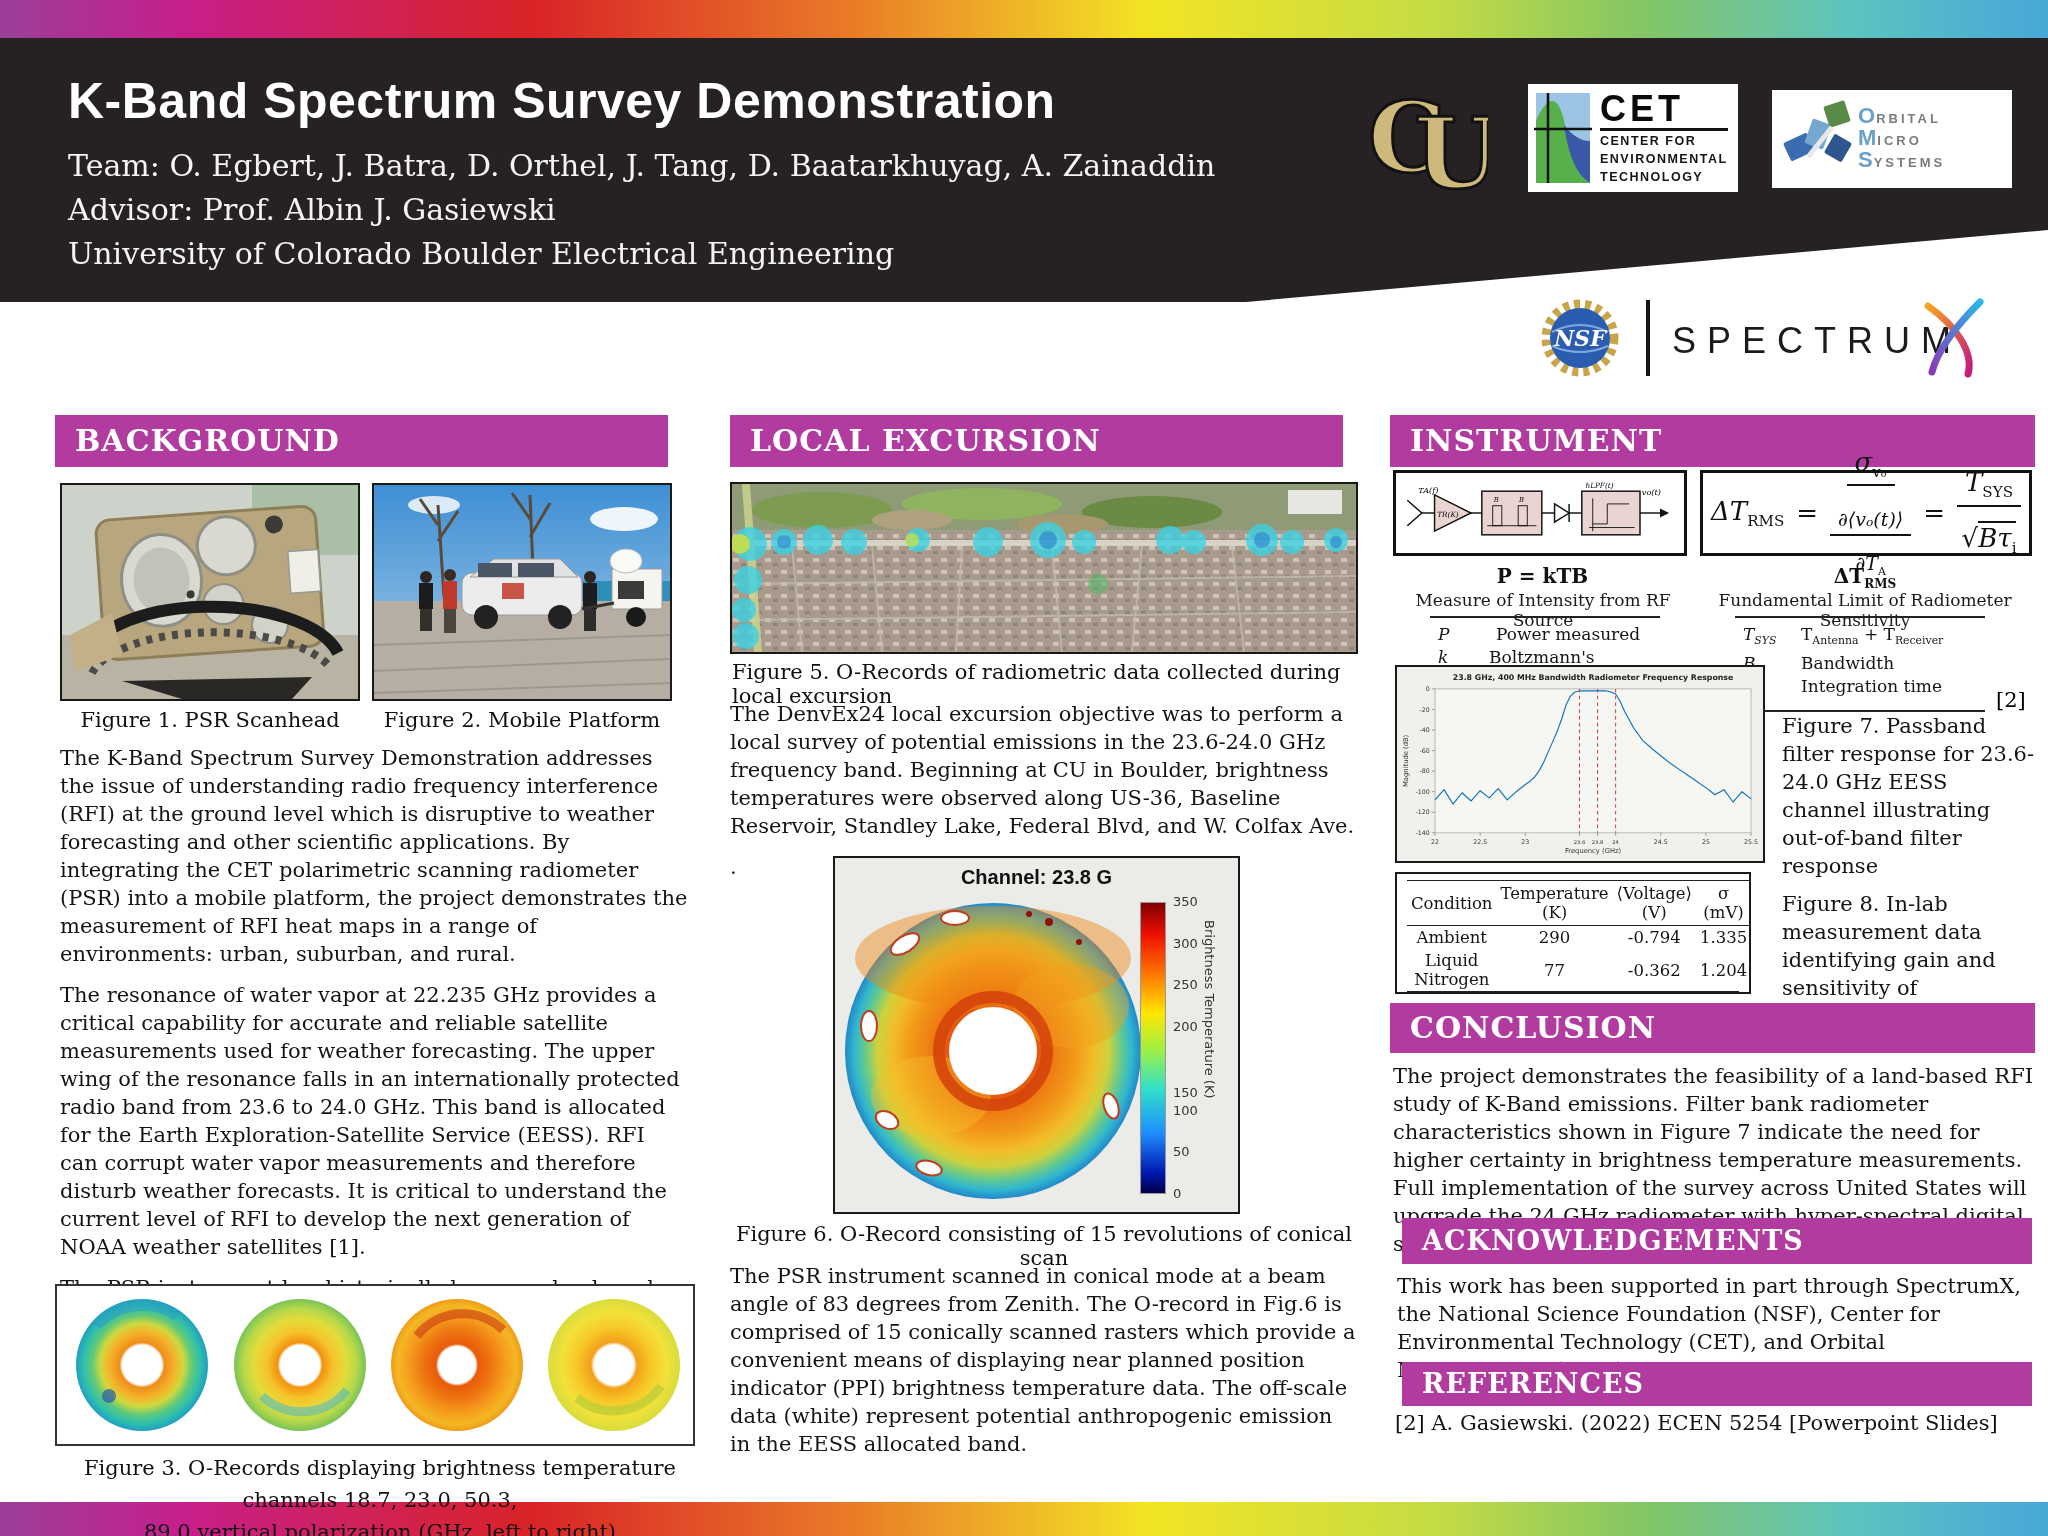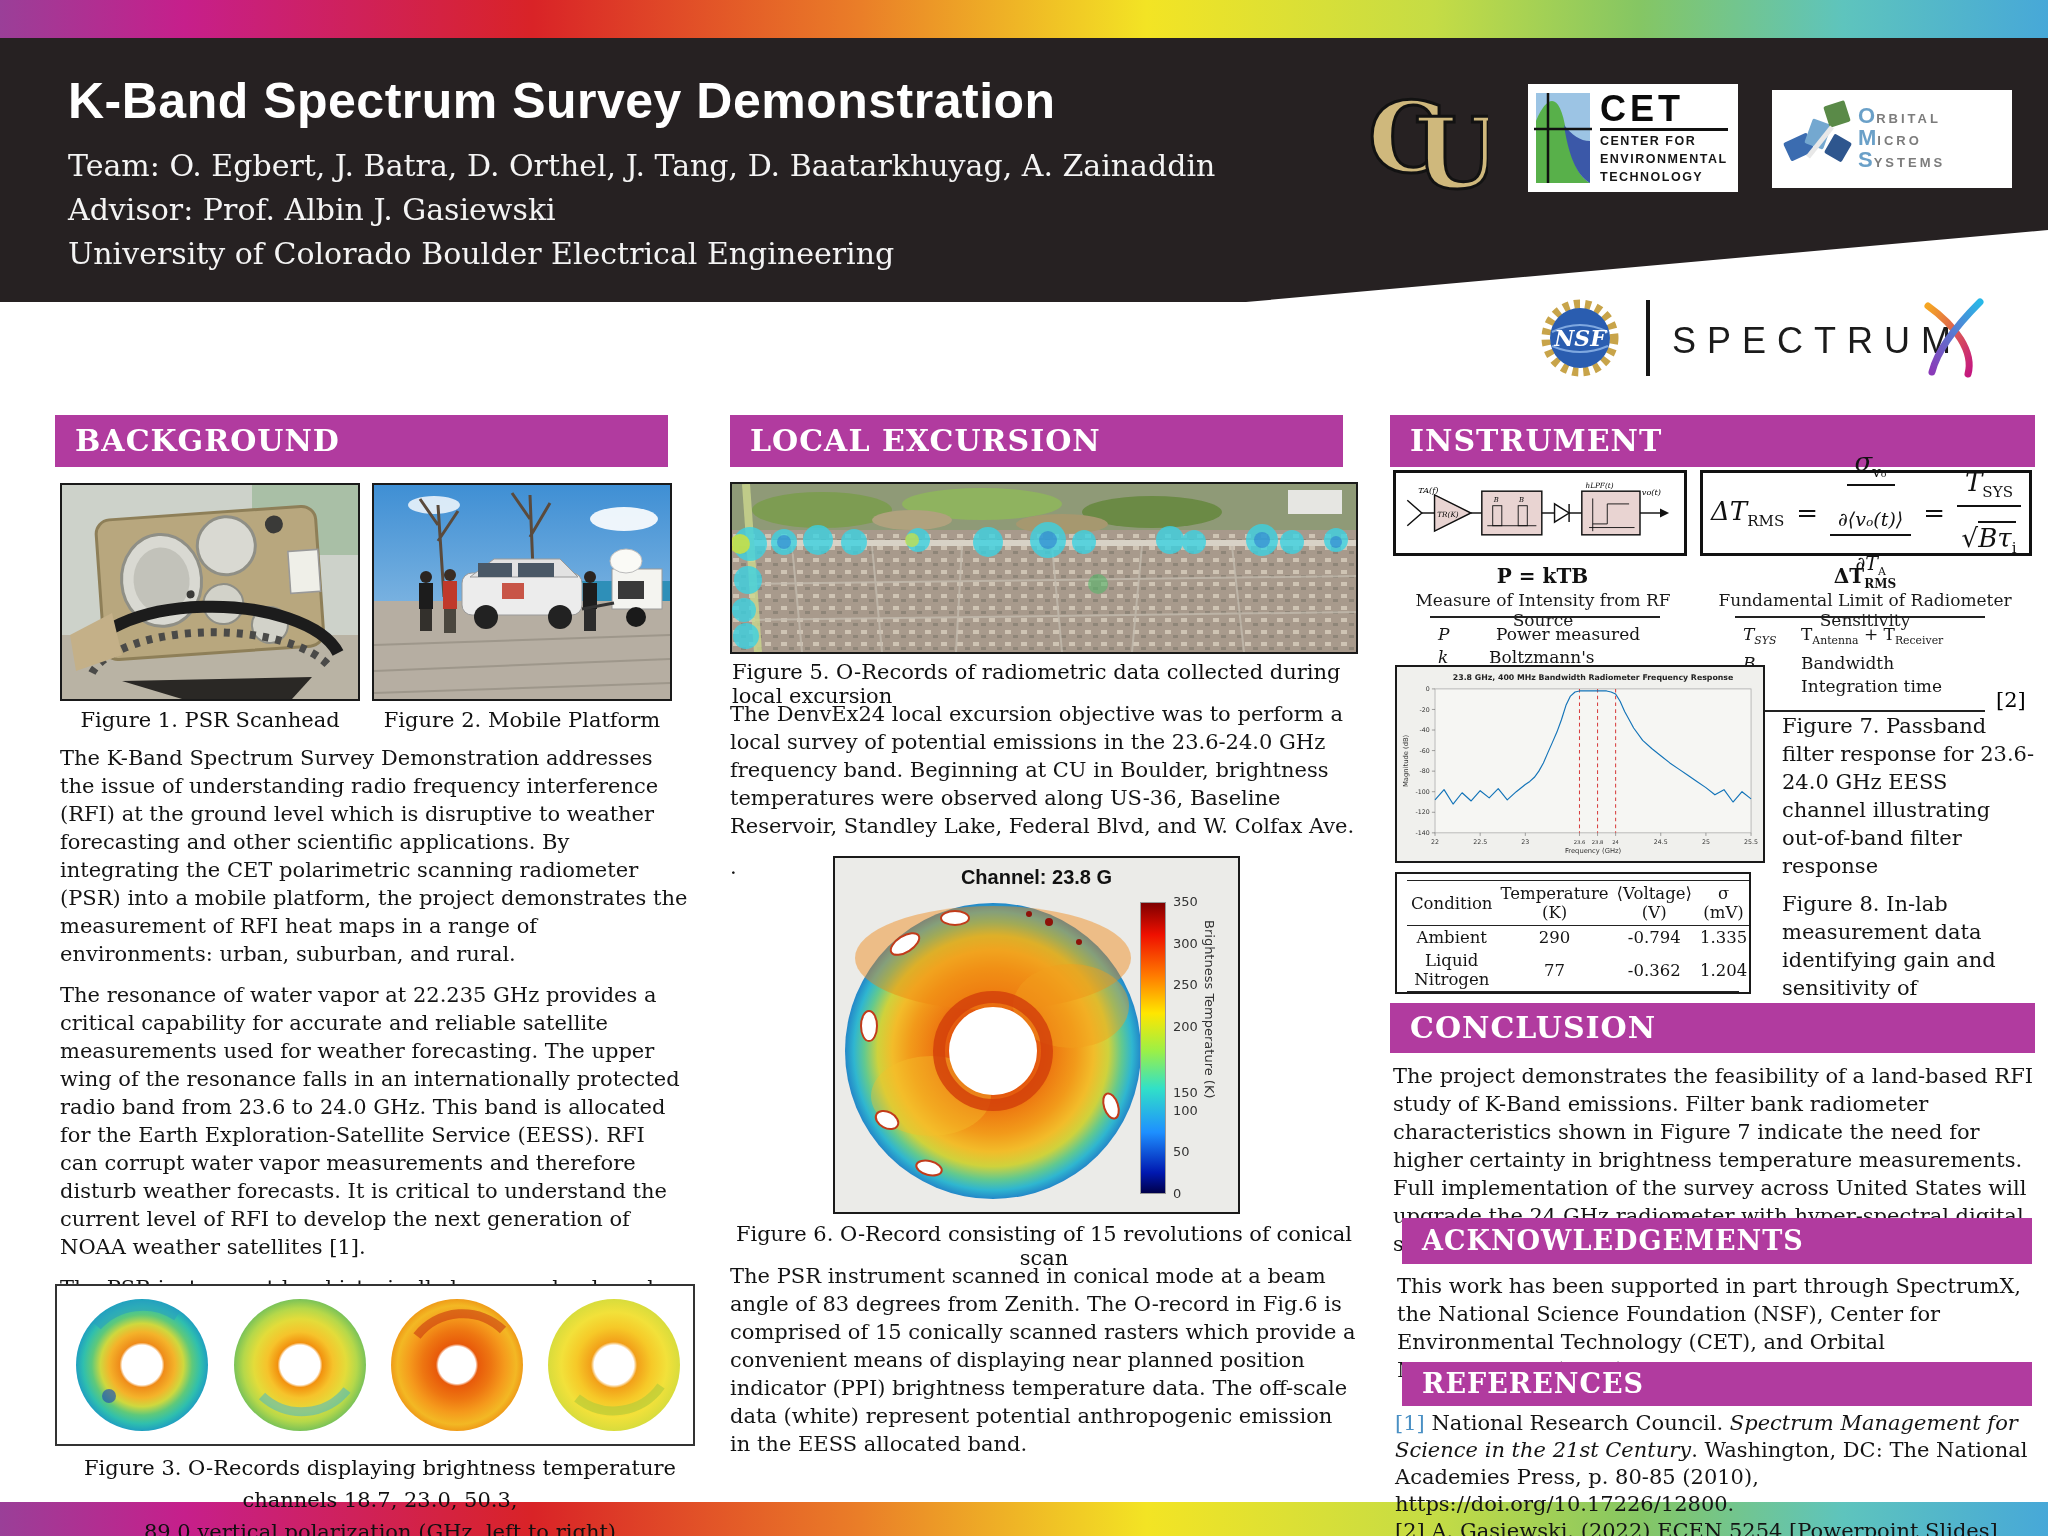--- a/index.html
+++ b/index.html
@@ -586,19 +586,16 @@
   <div class="para" style="left:1782px;top:890px;width:253px;font-size:21px;line-height:28px">Figure 8. In-lab measurement data identifying gain and sensitivity of instrument</div>
 
   <div class="banner banner-lg" style="left:1390px;top:1003px;width:645px;height:50px;line-height:50px">CONCLUSION</div>
   <div class="para" style="left:1393px;top:1062px;width:642px">The project demonstrates the feasibility of a land-based RFI study of K-Band emissions. Filter bank radiometer characteristics shown in Figure 7 indicate the need for higher certainty in brightness temperature measurements. Full implementation of the survey across United States will upgrade the 24 GHz radiometer with hyper-spectral digital spectrometer.</div>
 
   <div class="banner banner-md" style="left:1402px;top:1218px;width:630px">ACKNOWLEDGEMENTS</div>
   <div class="para" style="left:1397px;top:1272px;width:638px">This work has been supported in part through SpectrumX, the National Science Foundation (NSF), Center for Environmental Technology (CET), and Orbital MicroSystems (OMS).</div>
 
   <div class="banner banner-md" style="left:1402px;top:1362px;width:630px;height:44px;line-height:44px">REFERENCES</div>
   <div class="abs refs" style="left:1395px;top:1410px;width:642px">
-    <div>
-      <span class="refmark">[1]</span><span> National Research Council. </span><span class="ital">Spectrum Management for Science in the 21st Century</span><span>. Washington, DC: The National Academies Press, p. 80-85 (2010), https://doi.org/10.17226/12800.</span>
-    </div>
     <div>[2] A. Gasiewski. (2022) ECEN 5254 [Powerpoint Slides]</div>
   </div>
 
 </div>
 
 </body></html>

